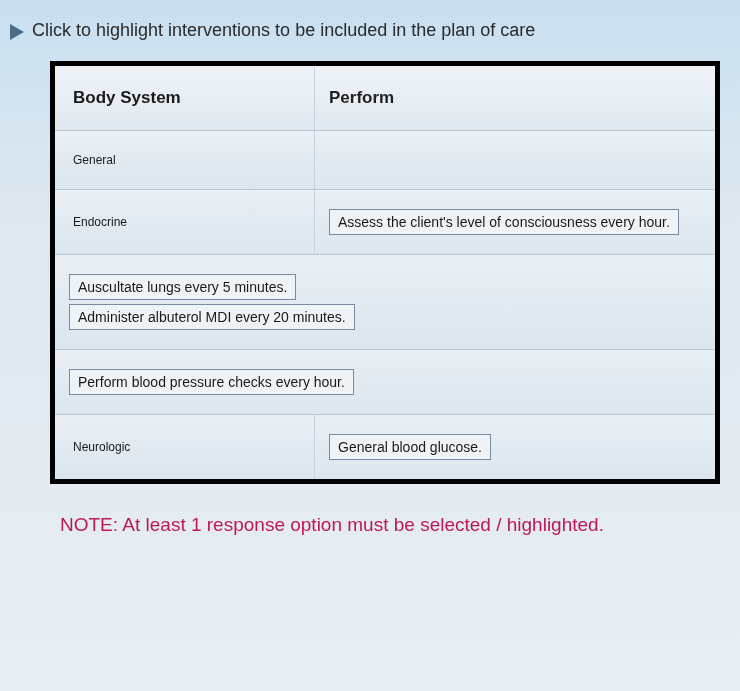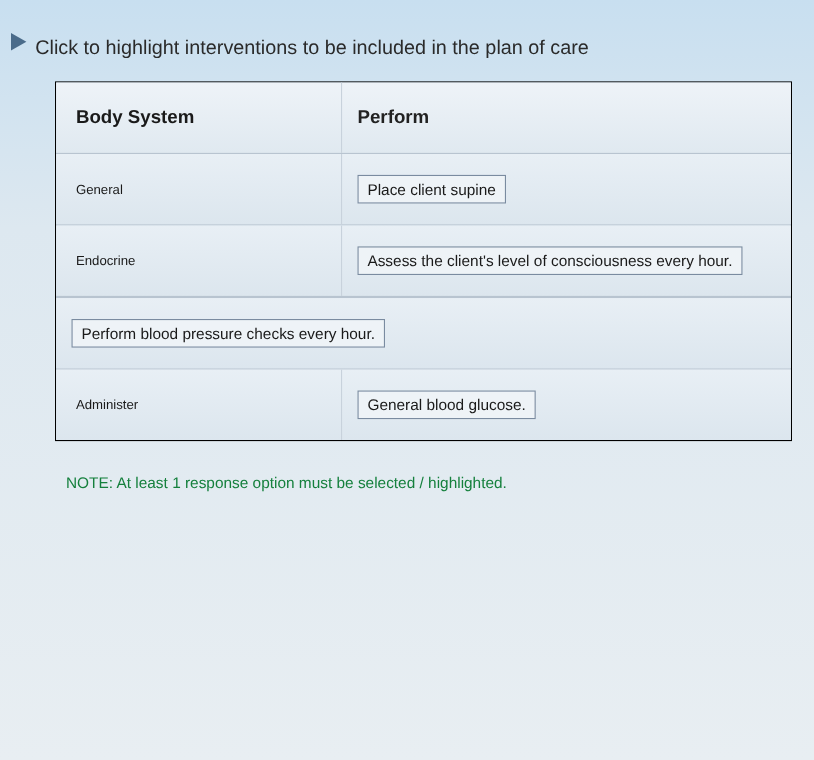--- a/index.html
+++ b/index.html
@@ -21,25 +21,24 @@
       width: 0;
       height: 0;
       border-top: 8px solid transparent;
       border-bottom: 8px solid transparent;
       border-left: 14px solid #4a6b8a;
       margin-top: 2px;
     }
     .instruction {
       font-size: 18px;
       color: #2a2a2a;
-      margin-top: 13px;
     }
     .table-wrap {
       margin: 0 0 0 40px;
-      border: 1px solid #000000;
+      border: 5px solid #000000;
     }
     .trow {
       display: flex;
       border-bottom: 1px solid #b8c4d0;
       background: linear-gradient(180deg, #e8eff5 0%, #dce6ee 100%);
     }
     .trow:last-child { border-bottom: none; }
     .trow.header {
       background: linear-gradient(180deg, #eef3f8 0%, #e0e9f0 100%);
     }
@@ -71,64 +70,65 @@
       border: 1px solid #7a8ba0;
       background: #eef3f7;
       padding: 4px 8px;
       font-size: 14px;
       color: #1a1a1a;
       cursor: pointer;
       margin: 1px 0;
     }
     .note {
       margin: 30px 0 0 50px;
-      font-size: 14px;
-      color: #15803d;
+      font-size: 19px;
+      color: #be185d;
     }
     .note-label { font-weight: normal; }
   </style>
 </head>
 <body>
 
 <div class="header-row">
   <div class="arrow-icon"></div>
   <div class="instruction">Click to highlight interventions to be included in the plan of care</div>
 </div>
 
 <div class="table-wrap">
   <div class="trow header">
     <div class="col-left">Body System</div>
     <div class="col-right">Perform</div>
   </div>
 
   <div class="trow">
     <div class="col-left">General</div>
-    <div class="col-right">
-      <span class="intervention">Place client supine</span>
-    </div>
   </div>
 
   <div class="trow">
     <div class="col-left">Endocrine</div>
     <div class="col-right">
       <span class="intervention">Assess the client's level of consciousness every hour.</span>
     </div>
   </div>
 
   <div class="trow">
+    <div class="col-right">
+      <span class="intervention">Auscultate lungs every 5 minutes.</span>
+      <span class="intervention">Administer albuterol MDI every 20 minutes.</span>
+    </div>
   </div>
 
   <div class="trow">
     <div class="col-right">
       <span class="intervention">Perform blood pressure checks every hour.</span>
     </div>
   </div>
 
   <div class="trow">
-    <div class="col-left">Administer</div>
+    <div class="col-left">Neurologic</div>
     <div class="col-right">
       <span class="intervention">General blood glucose.</span>
     </div>
   </div>
 </div>
 
 <div class="note">
   <span class="note-label">NOTE:</span><span> At least 1 response option must be selected / highlighted.</span>
 </div>
 

